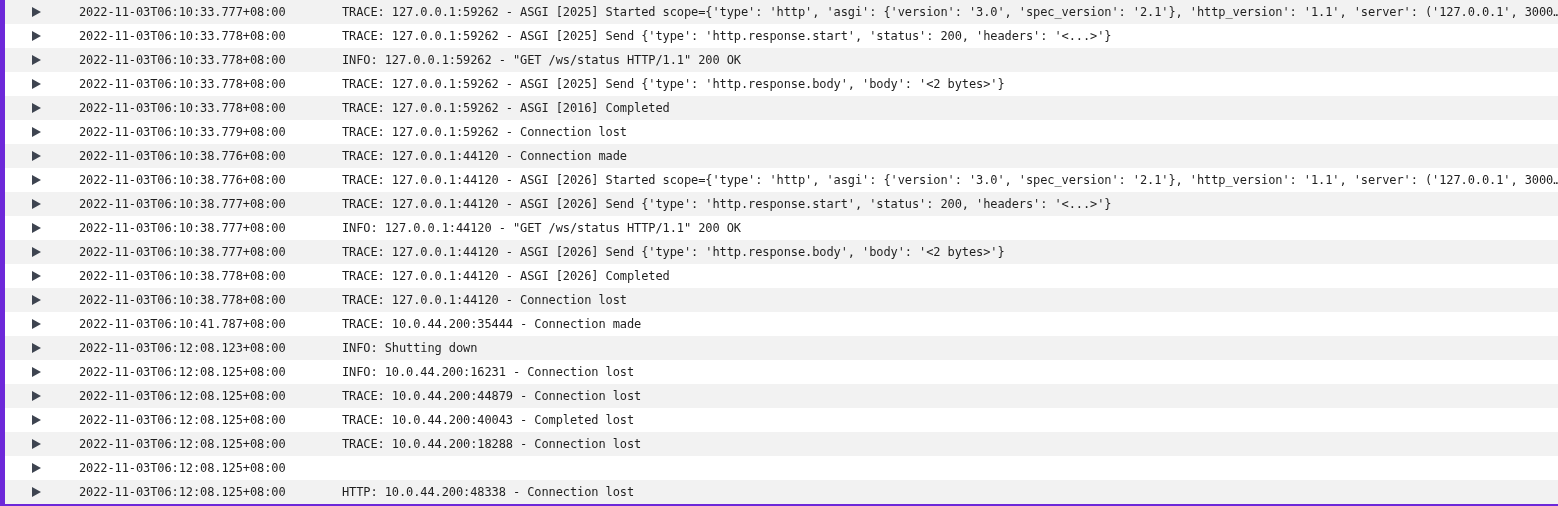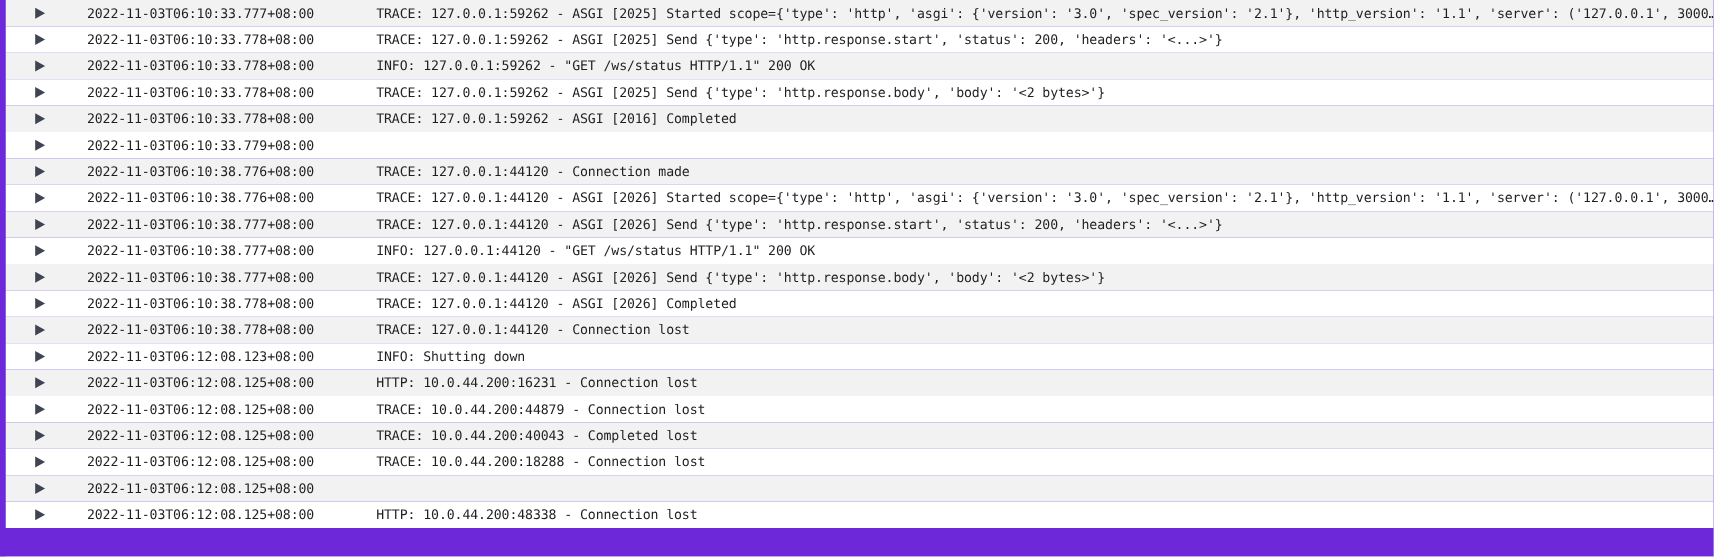--- a/index.html
+++ b/index.html
@@ -93,20 +93,21 @@
         <span class="expand-arrow"></span>
       </div>
       <div class="cell-timestamp">2022-11-03T06:10:33.778+08:00</div>
       <div class="cell-message">TRACE: 127.0.0.1:59262 - ASGI [2016] Completed</div>
     </div>
       <div class="log-row">
       <div class="cell-arrow">
         <span class="expand-arrow"></span>
       </div>
       <div class="cell-timestamp">2022-11-03T06:10:33.779+08:00</div>
+      <div class="cell-message">TRACE: 127.0.0.1:59262 - Connection lost</div>
     </div>
       <div class="log-row">
       <div class="cell-arrow">
         <span class="expand-arrow"></span>
       </div>
       <div class="cell-timestamp">2022-11-03T06:10:38.776+08:00</div>
       <div class="cell-message">TRACE: 127.0.0.1:44120 - Connection made</div>
     </div>
       <div class="log-row">
       <div class="cell-arrow">
@@ -147,29 +148,36 @@
       <div class="cell-arrow">
         <span class="expand-arrow"></span>
       </div>
       <div class="cell-timestamp">2022-11-03T06:10:38.778+08:00</div>
       <div class="cell-message">TRACE: 127.0.0.1:44120 - Connection lost</div>
     </div>
       <div class="log-row">
       <div class="cell-arrow">
         <span class="expand-arrow"></span>
       </div>
+      <div class="cell-timestamp">2022-11-03T06:10:41.787+08:00</div>
+      <div class="cell-message">TRACE: 10.0.44.200:35444 - Connection made</div>
+    </div>
+      <div class="log-row">
+      <div class="cell-arrow">
+        <span class="expand-arrow"></span>
+      </div>
       <div class="cell-timestamp">2022-11-03T06:12:08.123+08:00</div>
       <div class="cell-message">INFO: Shutting down</div>
     </div>
       <div class="log-row">
       <div class="cell-arrow">
         <span class="expand-arrow"></span>
       </div>
       <div class="cell-timestamp">2022-11-03T06:12:08.125+08:00</div>
-      <div class="cell-message">HTTP: 10.0.44.200:16231 - Connection lost</div>
+      <div class="cell-message">INFO: 10.0.44.200:16231 - Connection lost</div>
     </div>
       <div class="log-row">
       <div class="cell-arrow">
         <span class="expand-arrow"></span>
       </div>
       <div class="cell-timestamp">2022-11-03T06:12:08.125+08:00</div>
       <div class="cell-message">TRACE: 10.0.44.200:44879 - Connection lost</div>
     </div>
       <div class="log-row">
       <div class="cell-arrow">

